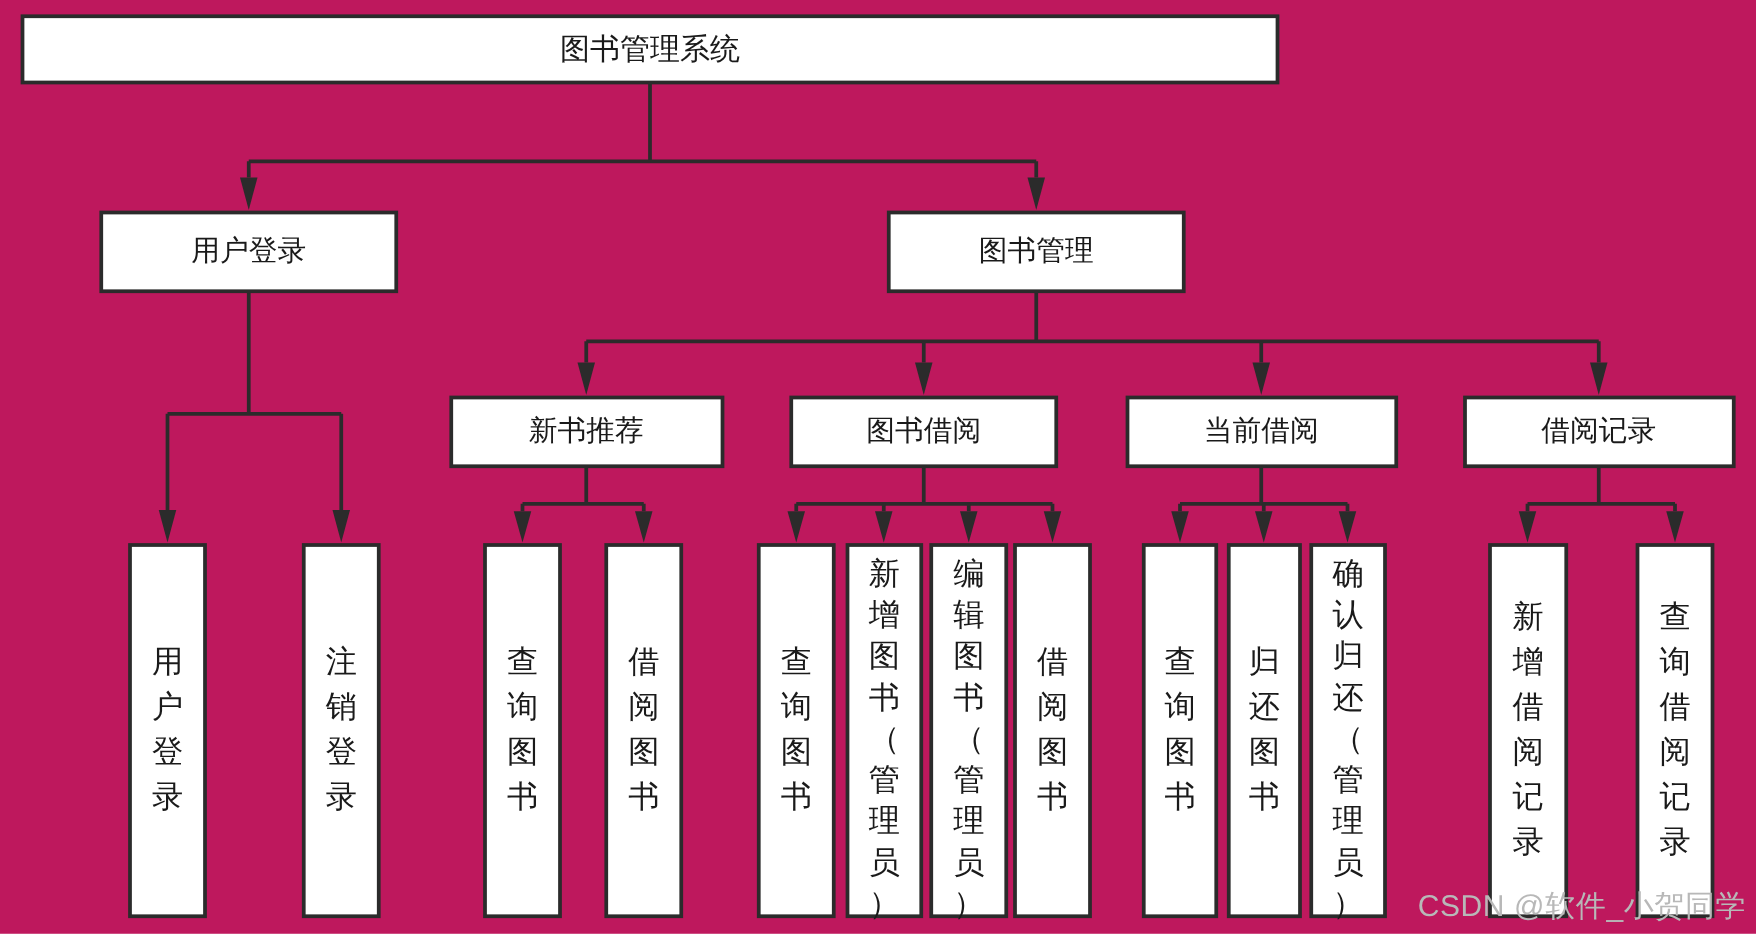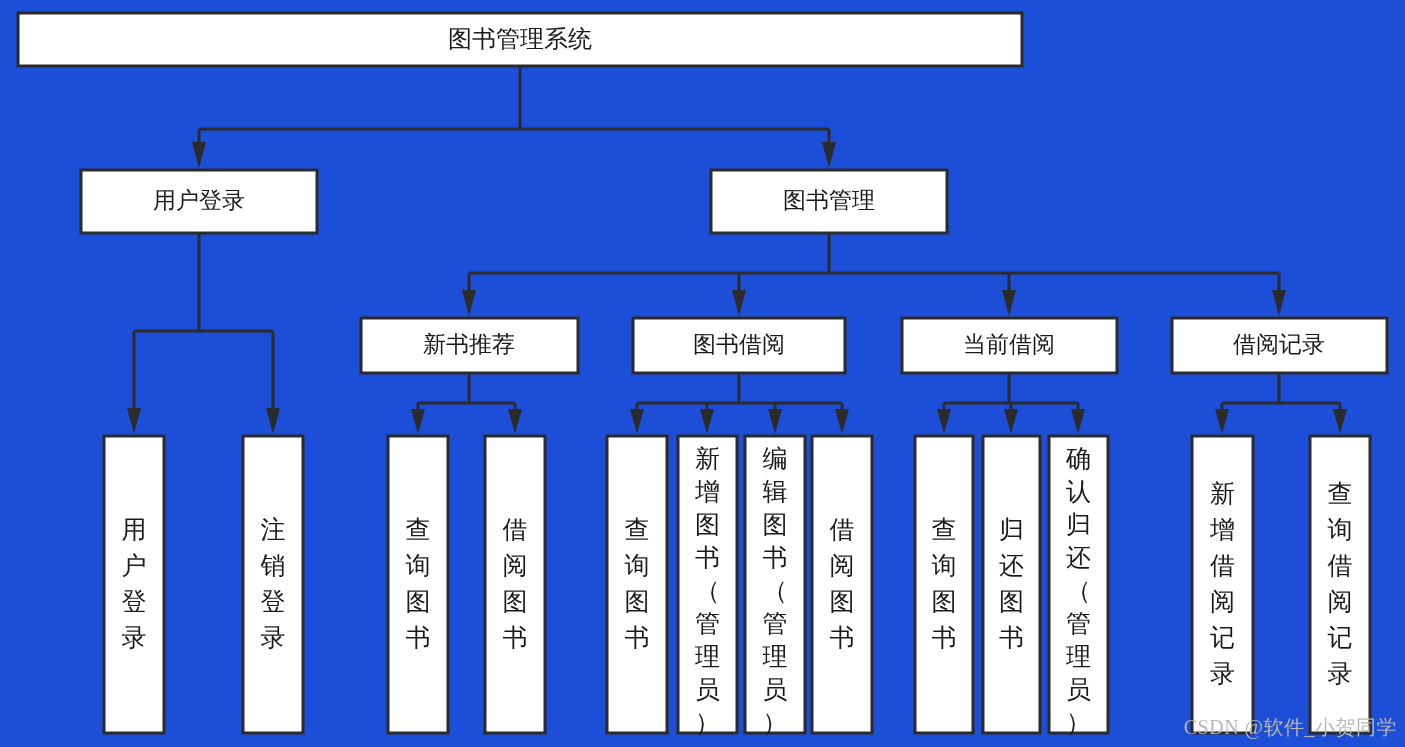--- a/index.html
+++ b/index.html
@@ -10,21 +10,21 @@
   body {
     width: 1405px;
     height: 747px;
     font-family: "Liberation Sans", "DejaVu Sans", sans-serif;
     overflow: hidden;
   }
   #diagram-root {
     position: relative;
     width: 1405px;
     height: 747px;
-    background: #1d4ed8;
+    background: #be185d;
   }
   svg.diagram-canvas {
     position: absolute;
     left: 0;
     top: 0;
     width: 1405px;
     height: 747px;
   }
   .node-box {
     fill: #ffffff;
@@ -59,22 +59,22 @@
     font-family: "Liberation Sans", "DejaVu Sans", sans-serif;
     font-size: 25px;
     fill: #1a1a1a;
     text-anchor: middle;
     dominant-baseline: middle;
   }
   .watermark {
     position: absolute;
     right: 8px;
     bottom: 6px;
-    font-family: Liberation Serif, serif;
-    font-size: 20px;
+    font-family: Liberation Sans, sans-serif;
+    font-size: 24px;
     color: #b8b8b8;
     letter-spacing: 0.5px;
     white-space: nowrap;
     user-select: none;
   }
 </style>
 </head>
 <body>
 
 <div id="diagram-root">

